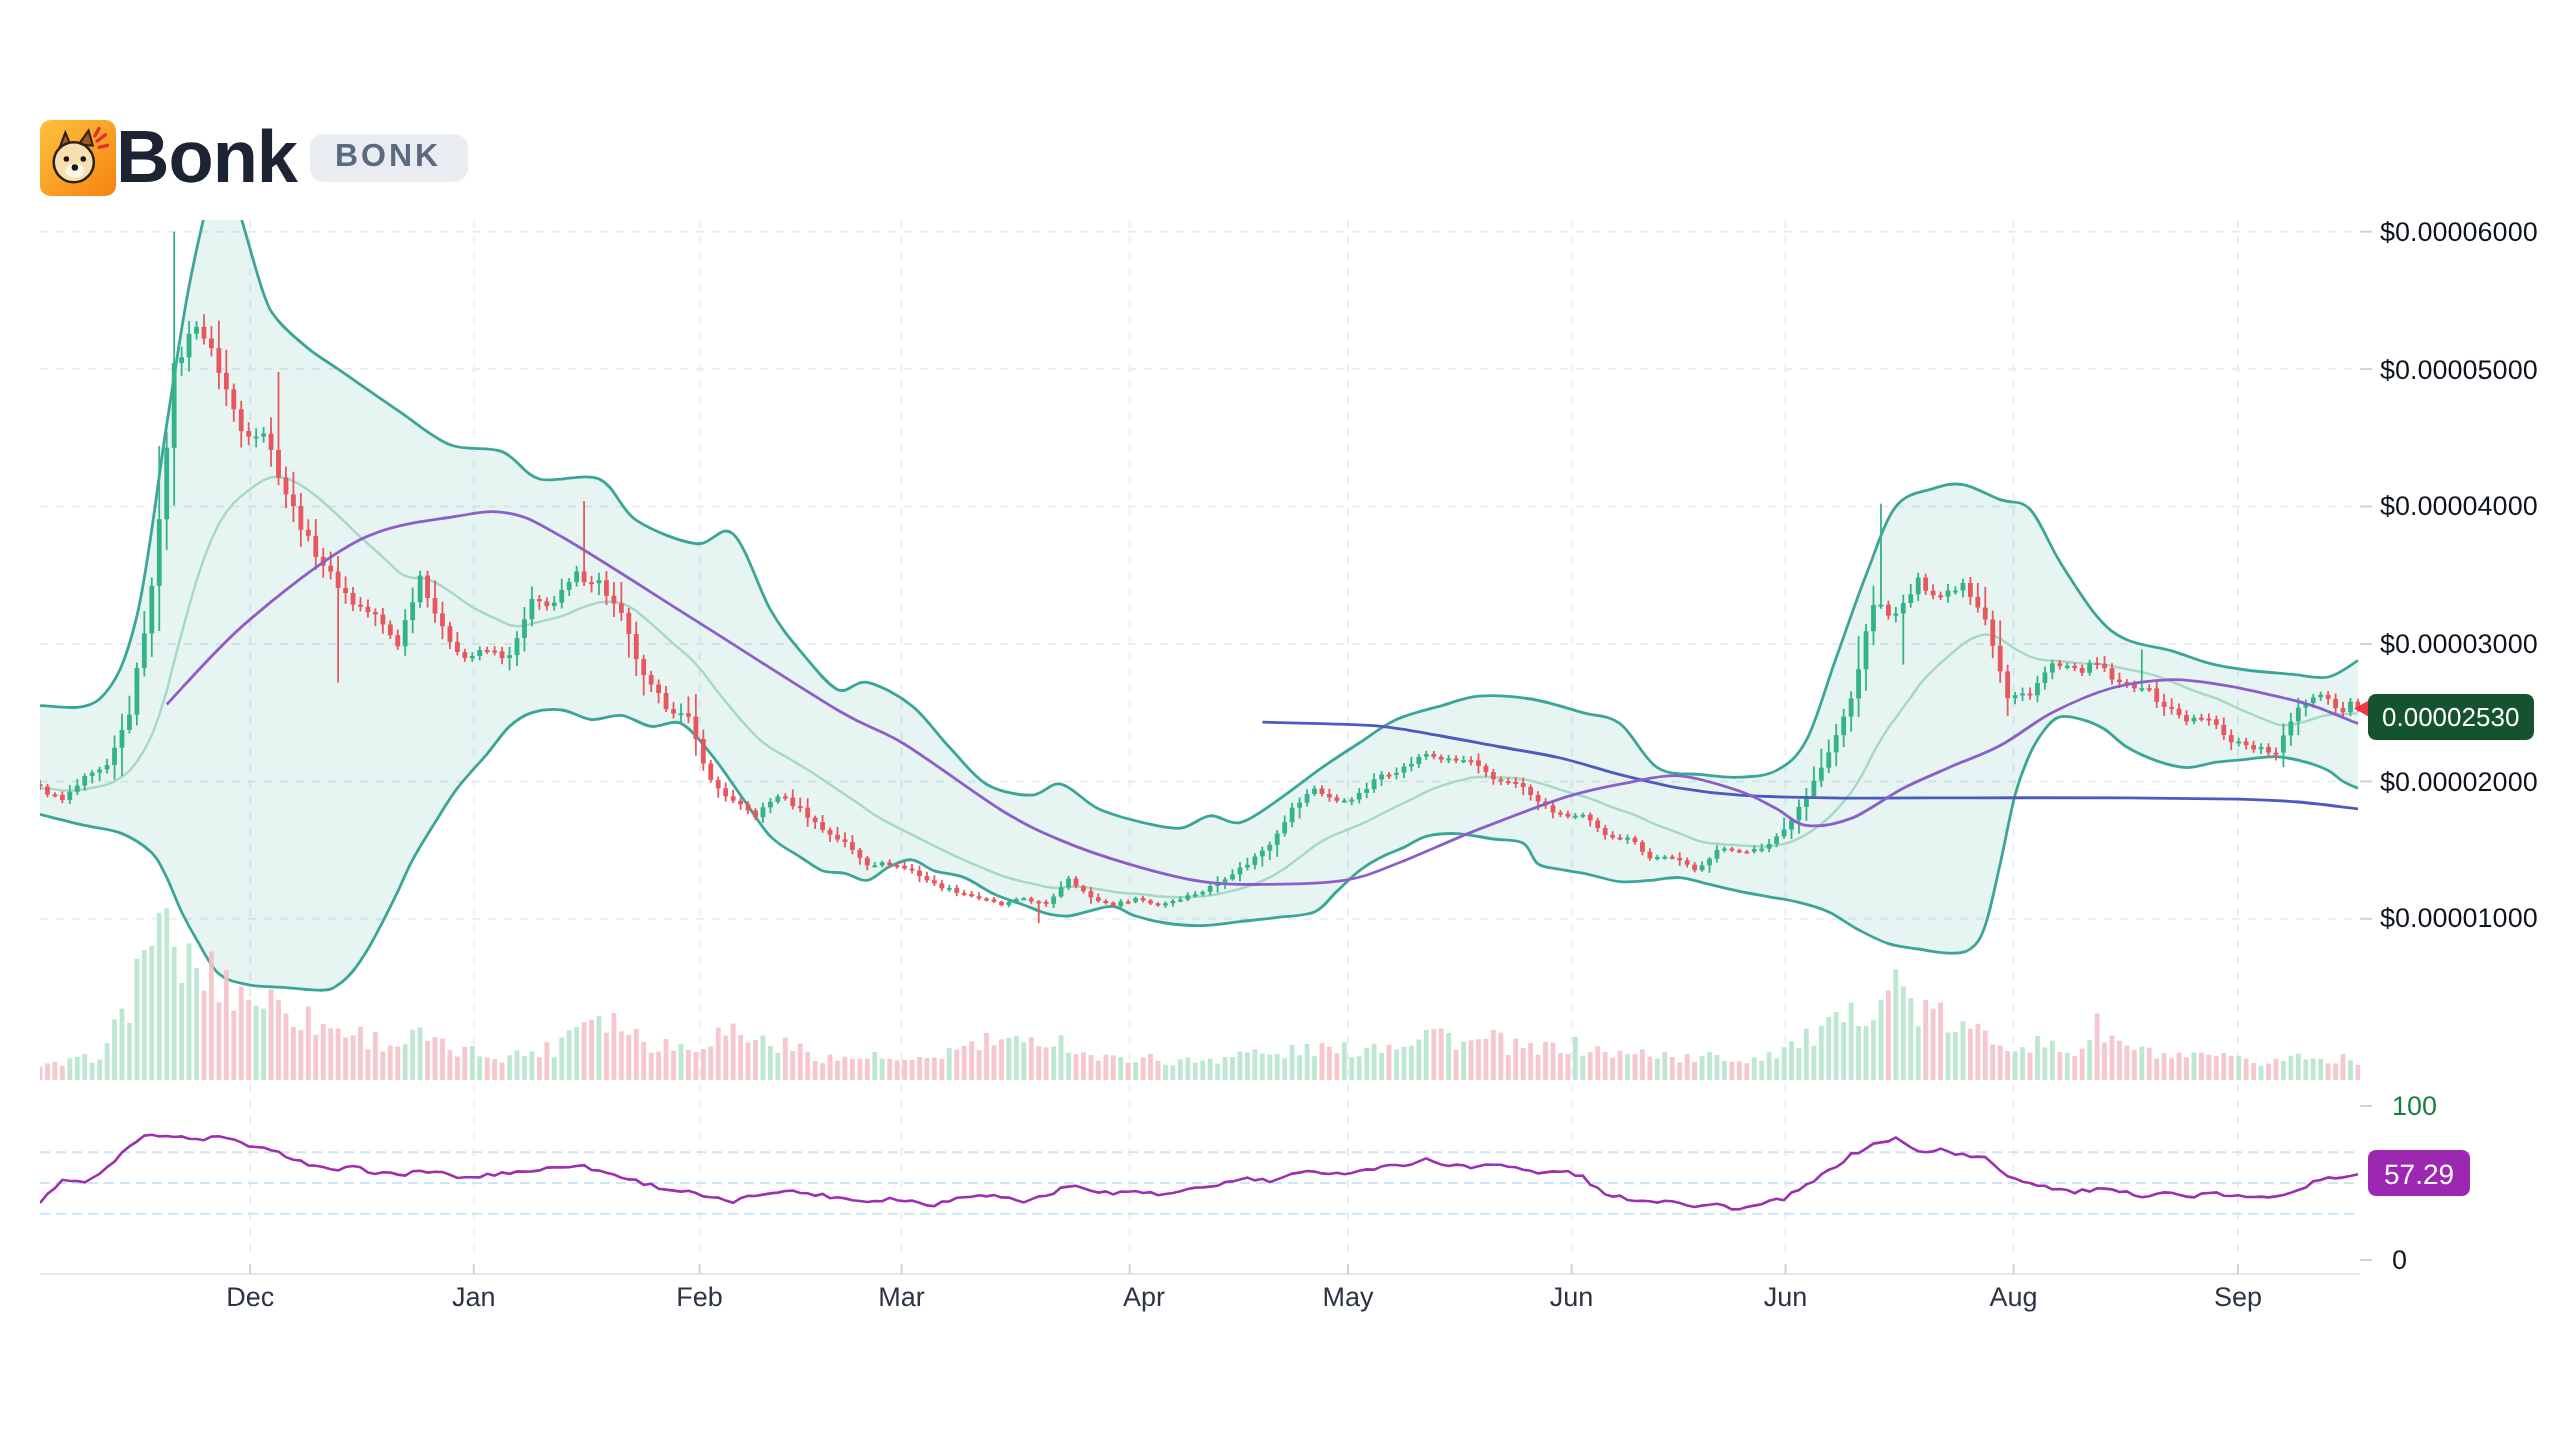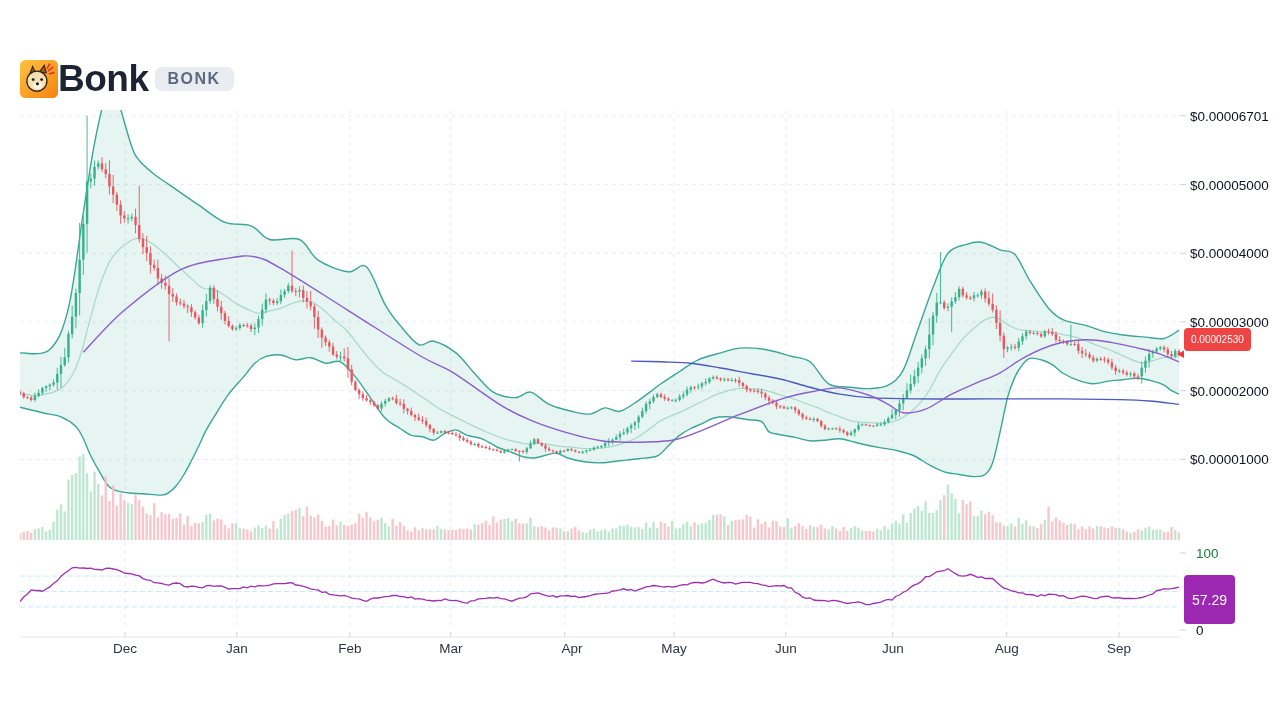--- a/index.html
+++ b/index.html
@@ -9,23 +9,23 @@
   .logo{width:38px;height:38px;flex:0 0 auto;}
   h1{margin:0;font-size:37px;font-weight:800;color:#1c2333;letter-spacing:-0.5px;}
   .sym{background:#e9edf2;color:#5c6a80;font-weight:700;font-size:16px;letter-spacing:1.5px;
     padding:3px 13px;border-radius:7px;margin-left:6px;}
   .chart{position:absolute;left:0;top:0;width:1280px;height:720px;}
   #chart-svg{position:absolute;left:0;top:0;}
   .ptick{position:absolute;left:1190px;transform:translateY(-50%);font-size:13.5px;color:#0e1320;white-space:nowrap;}
   .mlabel{position:absolute;top:641px;transform:translateX(-50%);font-size:13.5px;color:#2c3444;}
   .rsi-max{position:absolute;left:1196px;top:553px;transform:translateY(-50%);font-size:13.5px;color:#15803d;}
   .rsi-min{position:absolute;left:1196px;top:630px;transform:translateY(-50%);font-size:13.5px;color:#0e1320;}
-  .price-badge{position:absolute;left:1184px;top:328px;height:23px;padding:0 7px;border-radius:4px;
-    color:#fff;font-size:10px;display:flex;align-items:center;justify-content:center;background:#ef4444;}
-  .rsi-badge{position:absolute;left:1184px;top:575px;height:23px;padding:13px 8px;border-radius:4px;
+  .price-badge{position:absolute;left:1184px;top:347px;height:23px;padding:0 7px;border-radius:4px;
+    color:#fff;font-size:13px;display:flex;align-items:center;justify-content:center;background:#14532d;}
+  .rsi-badge{position:absolute;left:1184px;top:575px;height:23px;padding:0 8px;border-radius:4px;
     color:#fff;font-size:14px;display:flex;align-items:center;justify-content:center;background:#9c27b0;}
 </style>
 </head>
 <body>
 
 <div class="page">
   <header>
     <div class="logo">
       <svg width="38" height="38" viewBox="0 0 36 36">
         <defs>
@@ -1050,21 +1050,21 @@
           <line x1="1180" y1="253.26999999999998" x2="1186" y2="253.26999999999998" stroke="#cdd2dc"></line>
           <line x1="1180" y1="321.98" x2="1186" y2="321.98" stroke="#cdd2dc"></line>
           <line x1="1180" y1="390.69" x2="1186" y2="390.69" stroke="#cdd2dc"></line>
           <line x1="1180" y1="459.4" x2="1186" y2="459.4" stroke="#cdd2dc"></line>
           <line x1="1180" y1="553" x2="1186" y2="553" stroke="#cdd2dc"></line>
           <line x1="1180" y1="630" x2="1186" y2="630" stroke="#cdd2dc"></line>
           <path d="M1177,354.3 l7,-3.8 l0,7.6 Z" fill="#f23645"></path>
         </g>
       </svg>
     <div id="labels">
-        <div class="ptick" style="top: 115.85px;">$0.00006701</div>
+        <div class="ptick" style="top: 115.85px;">$0.00006000</div>
         <div class="ptick" style="top: 184.56px;">$0.00005000</div>
         <div class="ptick" style="top: 253.27px; text-align: right;">$0.00004000</div>
         <div class="ptick" style="top: 321.98px;">$0.00003000</div>
         <div class="ptick" style="top: 390.69px;">$0.00002000</div>
         <div class="ptick" style="top: 459.4px;">$0.00001000</div>
         <div class="mlabel" style="left: 125.09px;">Dec</div>
         <div class="mlabel" style="left: 236.888px;">Jan</div>
         <div class="mlabel" style="left: 349.804px;">Feb</div>
         <div class="mlabel" style="left: 450.795px;">Mar</div>
         <div class="mlabel" style="left: 572px;">Apr</div>

